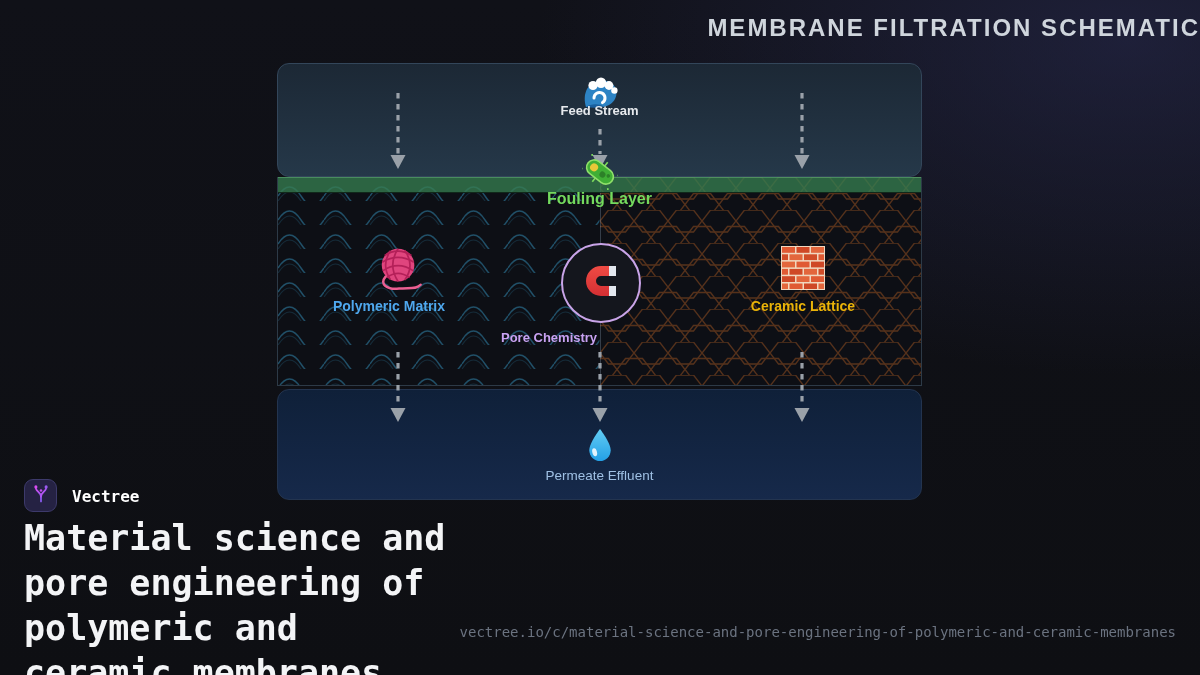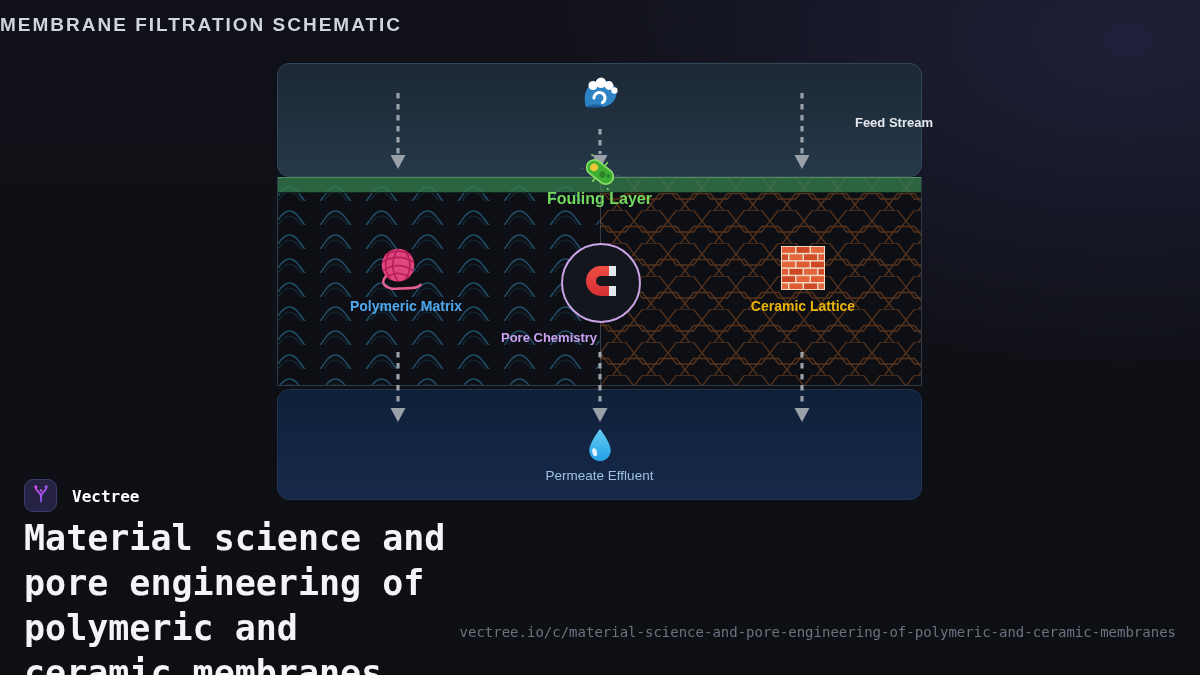--- a/index.html
+++ b/index.html
@@ -8,36 +8,36 @@
     position:relative;
     font-family:"Liberation Sans", sans-serif;
     background:
       radial-gradient(950px 540px at 94% 6%, rgba(42,44,84,0.55), rgba(10,10,16,0) 62%),
       linear-gradient(180deg,#101118 0%, #0e0f13 100%);
     color:#e8eaee;
   }
 
   .page-title{
     position:absolute; top:14px; left:0; width:100%;
-    text-align:left; font-size:19px; font-weight:bold;
+    text-align:right; font-size:24px; font-weight:bold;
     letter-spacing:2px; color:#cfd5dc;
   }
 
   
   .diagram{ position:absolute; left:277px; top:63px; width:645px; height:437px; }
 
   .feed-box{
     position:absolute; left:0; top:0; width:645px; height:114px;
     border-radius:12px; border:1px solid #33465a;
     background:linear-gradient(180deg,#1c2835 0%, #253849 100%);
   }
   .feed-icon{ position:absolute; left:50%; top:12px; transform:translateX(-50%); }
   .feed-label{
-    position:absolute; left:0; top:51px; width:100%; text-align:right;
-    font-size:13px; font-weight:bold; color:#e6e9ed;margin-left:12px;
+    position:absolute; left:0; top:39px; width:100%; text-align:center;
+    font-size:13px; font-weight:bold; color:#e6e9ed;
   }
 
   .membrane{
     position:absolute; left:0; top:114px; width:645px; height:209px;
     background:#0d0f15;
     border-left:1px solid rgba(96,122,148,0.40);
     border-right:1px solid rgba(96,122,148,0.40);
     border-bottom:1px solid rgba(96,122,148,0.40);
     overflow:hidden;
   }
@@ -57,21 +57,21 @@
   }
   .fouling-label{
     position:absolute; left:0; top:13px; width:100%; text-align:center;
     font-size:16px; font-weight:bold; color:#74da5e; z-index:6;
   }
   .membrane-item{ position:absolute; z-index:5; }
   .membrane-label{
     position:absolute; z-index:5; width:200px; text-align:center;
     font-size:14px; font-weight:bold;
   }
-  .label-polymeric{ left:28px;  top:121px; color:#4fa8ee; }
+  .label-polymeric{ left:11px;  top:121px; color:#4fa8ee; }
   .label-ceramic  { left:425px; top:121px; color:#eab308; }
   .label-pore{
     position:absolute; z-index:6; left:223px; top:153px; width:200px;
     font-size:13px; font-weight:bold; color:#c9a2f2;
   }
   .pore-circle{
     position:absolute; left:283px; top:66px; width:80px; height:80px;
     border-radius:50%; border:2px solid #c9a4e8; background:#14161d;
     z-index:5; display:flex; align-items:center; justify-content:center;
   }

